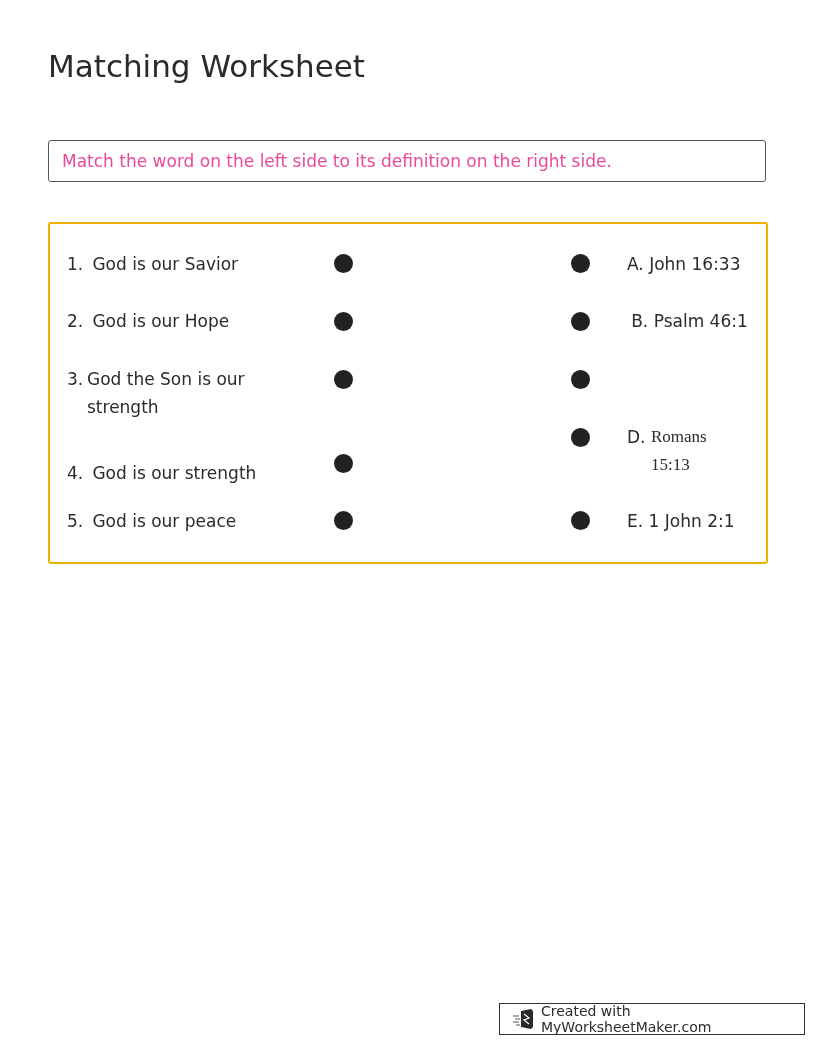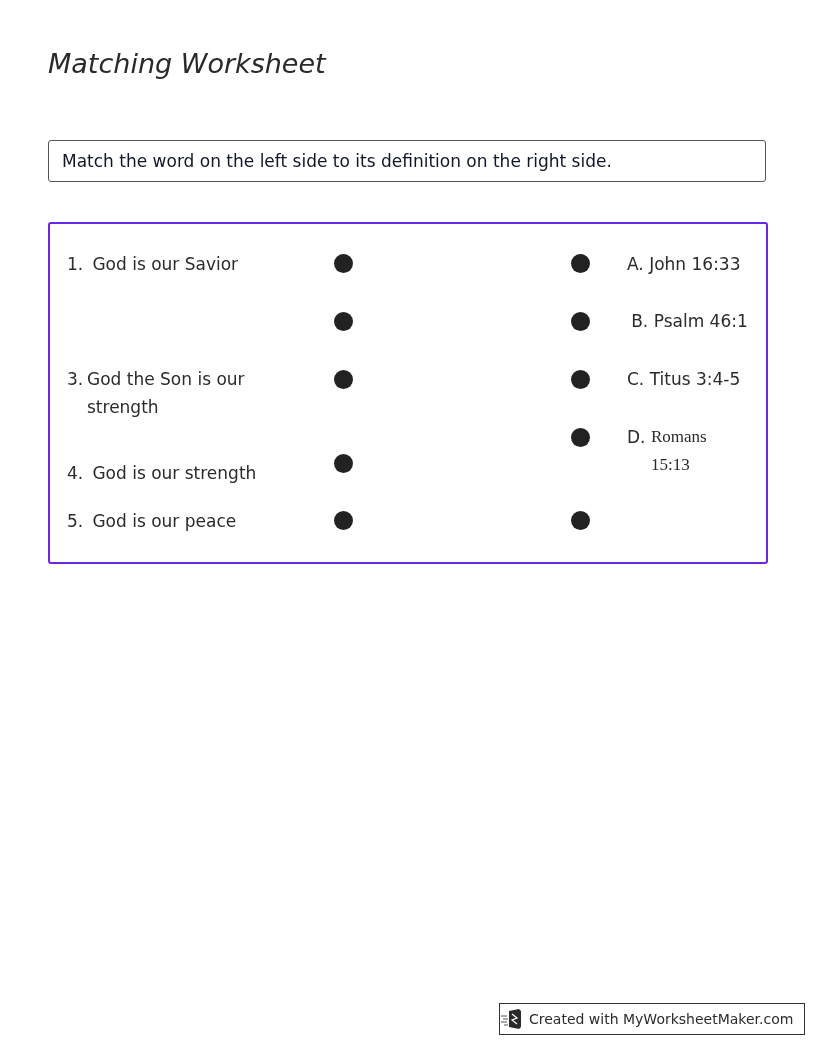--- a/index.html
+++ b/index.html
@@ -2,68 +2,72 @@
 <html><head>
   <meta charset="utf-8">
   <style>
     html, body { margin: 0; padding: 0; background: #ffffff; }
     body {
       width: 816px; height: 1056px; position: relative; overflow: hidden;
       font-family: "DejaVu Sans", sans-serif; color: #2b2b2b;
     }
     .title {
       position: absolute; left: 48px; top: 48px;
-      font-size: 27px; font-weight: normal; color: #2a2a2a;
-      letter-spacing: 0px; margin: 0; font-style: italic;
+      font-size: 31px; font-weight: normal; color: #2a2a2a;
+      letter-spacing: 0px; margin: 0;
     }
     .instructions {
       position: absolute; left: 48px; top: 140px;
       width: 718px; height: 42px; box-sizing: border-box;
       border: 1px solid #555; border-radius: 3px;
       padding: 0 13px; display: flex; align-items: center;
-      font-size: 17px; color: #0f172a;
+      font-size: 17px; color: #ec4899;
     }
     .match-box {
       position: absolute; left: 48px; top: 222px;
       width: 720px; height: 342px; box-sizing: border-box;
-      border: 2px solid #6d28d9; border-radius: 3px;
+      border: 2px solid #eab308; border-radius: 3px;
     }
     .item {
       position: absolute; font-size: 17px; line-height: 28px; color: #2b2b2b;
     }
     .left-item { left: 17px; width: 215px; }
     .left-item .num { display: inline-block; width: 20px; }
     .left-item .txt { display: inline; }
     .dot {
       position: absolute; width: 19px; height: 19px; border-radius: 50%;
       background: #222222;
     }
     .right-item { left: 577px; width: 125px; }
     .footer {
       position: absolute; left: 499px; top: 1003px;
       width: 306px; height: 32px; box-sizing: border-box;
       border: 1px solid #333; display: flex; align-items: center;
-      font-size: 14px; color: #2b2b2b;
+      padding-left: 12px; font-size: 14px; color: #2b2b2b;
     }
     .footer-icon { width: 24px; height: 22px; margin-right: 5px; display: inline-block; }
   </style>
 </head>
 <body>
 
 <h1 class="title">Matching Worksheet</h1>
 
 <div class="instructions">
   <span>Match the word on the left side to its definition on the right side.</span>
 </div>
 
 <div class="match-box">
 
   <div class="item left-item" style="top:26px;">
     <span class="num">1.</span>
     <span class="txt">God is our Savior</span>
+  </div>
+  <div class="item left-item" style="top:83px;">
+    <span class="num">2.</span>
+    <span class="txt">God is our Hope</span>
   </div>
   <div class="item left-item" style="top:141px; width:196px;">
     <div style="display:flex;">
       <span class="num" style="flex:0 0 20px;">3.</span>
       <span style="flex:1;">God the Son is our strength</span>
     </div>
   </div>
   <div class="item left-item" style="top:235px;">
     <span class="num">4.</span>
     <span class="txt">God is our strength</span>
@@ -86,29 +90,29 @@
   <div class="dot" style="left:521px; top:287px;"></div>
 
   <div class="item right-item" style="top:26px;">
     <span>A.</span>
     <span>John 16:33</span>
   </div>
   <div class="item right-item" style="top:83px;text-align:center;">
     <span>B.</span>
     <span>Psalm 46:1</span>
   </div>
-  <div class="item right-item" style="top:141px;">
-    <span>C.</span>
-    <span>Titus 3:4-5</span>
-  </div>
   <div class="item right-item" style="top:199px; width:110px;">
     <div style="display:flex;">
       <span style="flex:0 0 24px;">D.</span>
       <span style="flex:1;font-family:Liberation Serif, serif;">Romans 15:13</span>
     </div>
+  </div>
+  <div class="item right-item" style="top:283px;">
+    <span>E.</span>
+    <span>1 John 2:1</span>
   </div>
 </div>
 
 <div class="footer">
   <span class="footer-icon">
     <svg width="24" height="22" viewBox="0 0 24 22">
       <line x1="1" y1="8" x2="7" y2="8" stroke="#555" stroke-width="1"></line>
       <line x1="3" y1="11" x2="8" y2="11" stroke="#555" stroke-width="1"></line>
       <line x1="1" y1="14" x2="7" y2="14" stroke="#555" stroke-width="1"></line>
       <line x1="4" y1="17" x2="8" y2="17" stroke="#555" stroke-width="1"></line>

